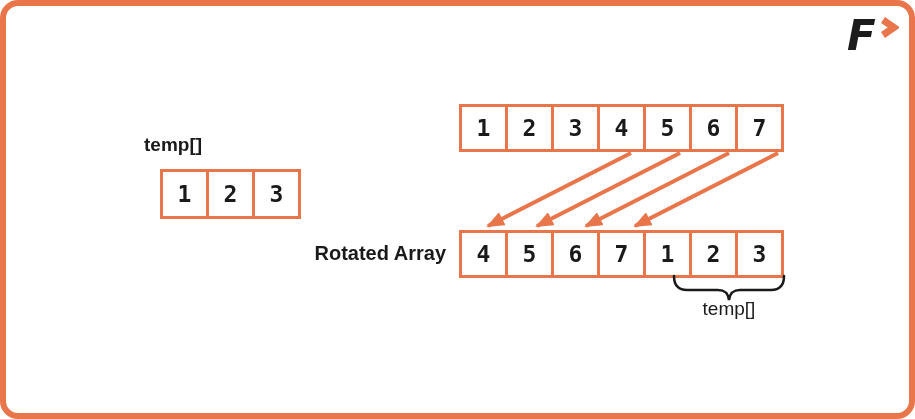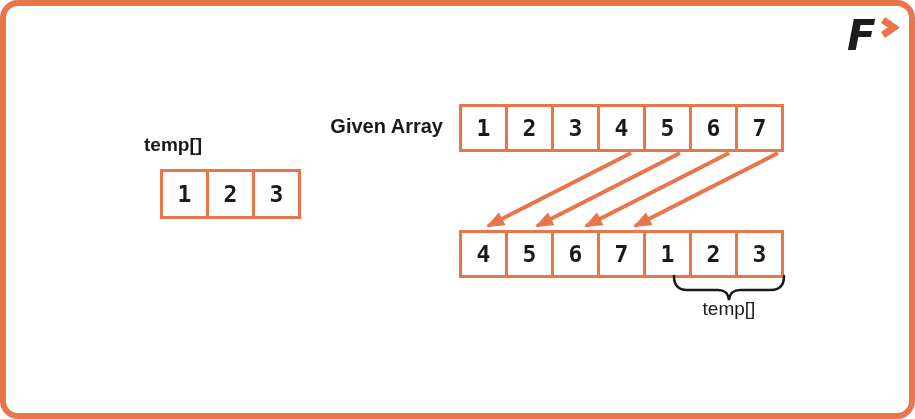--- a/index.html
+++ b/index.html
@@ -71,31 +71,31 @@
     </svg>
   </div>
 
   <div class="diagram-label temp-label">temp[]</div>
   <div class="array temp-array">
     <div class="cell">1</div>
     <div class="cell">2</div>
     <div class="cell">3</div>
   </div>
 
-  <div class="diagram-label given-label">Given Array</div>
   <div class="array given-array">
     <div class="cell">1</div>
     <div class="cell">2</div>
     <div class="cell">3</div>
     <div class="cell">4</div>
     <div class="cell">5</div>
     <div class="cell">6</div>
     <div class="cell">7</div>
   </div>
 
+  <div class="diagram-label rotated-label">Rotated Array</div>
   <div class="array rotated-array">
     <div class="cell">4</div>
     <div class="cell">5</div>
     <div class="cell">6</div>
     <div class="cell">7</div>
     <div class="cell">1</div>
     <div class="cell">2</div>
     <div class="cell">3</div>
   </div>
 

